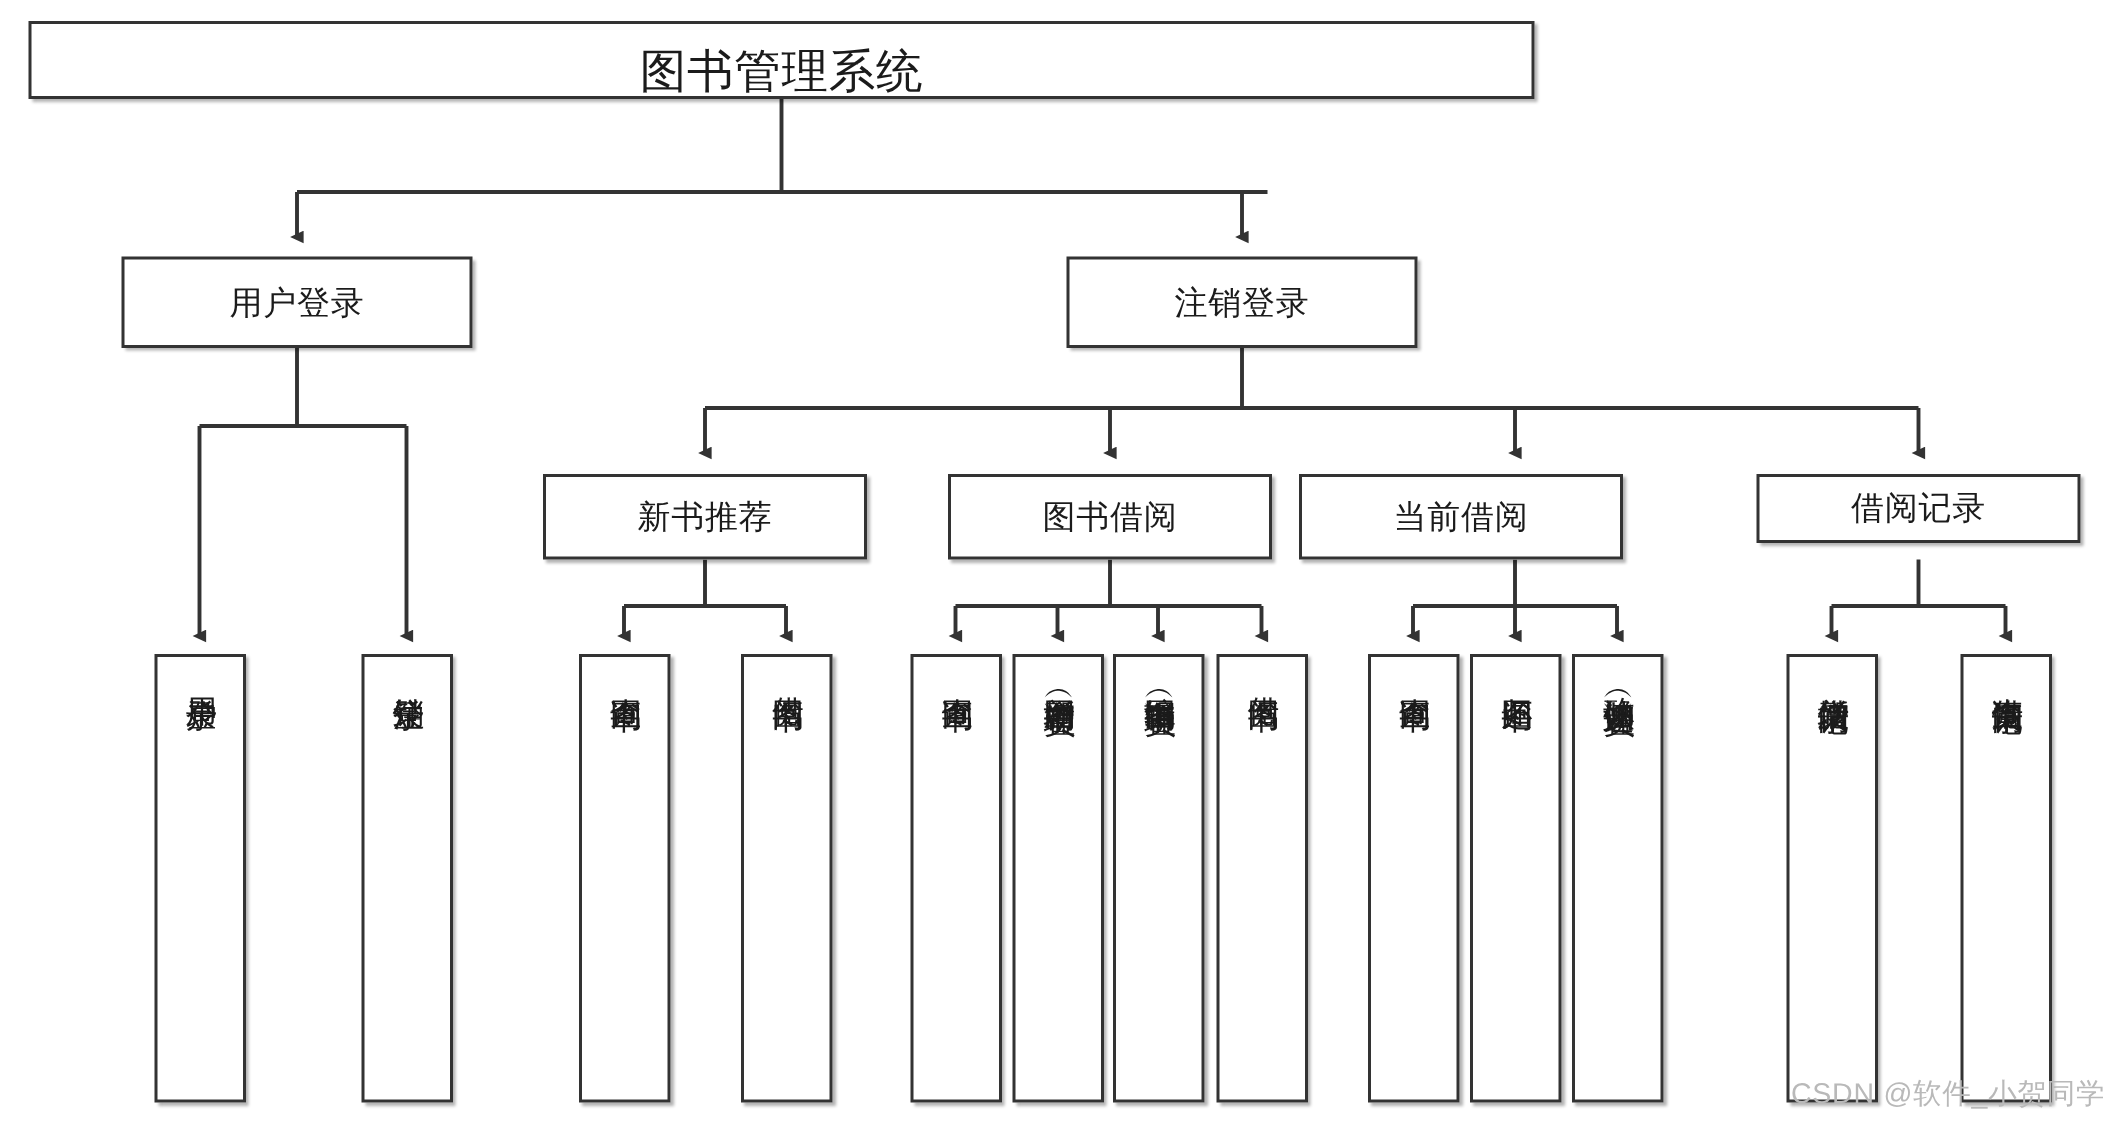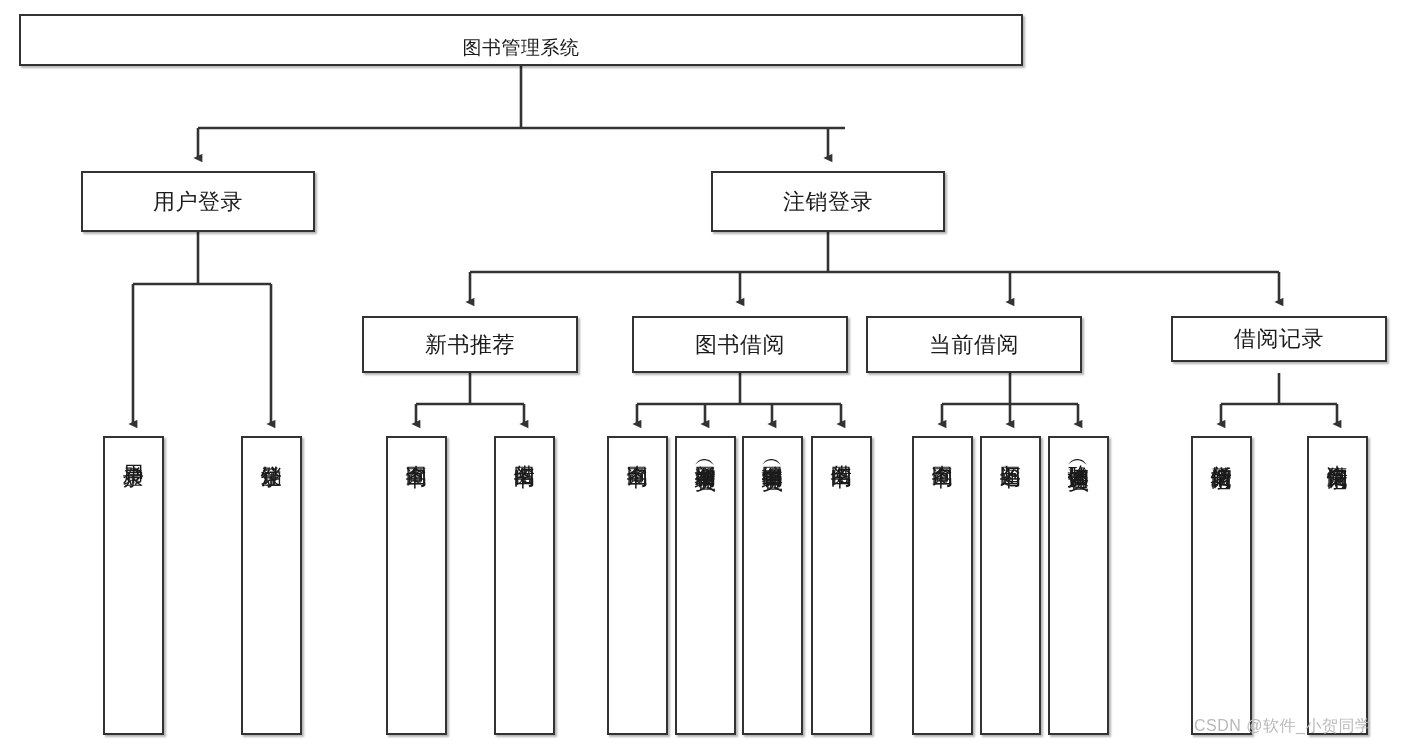--- a/index.html
+++ b/index.html
@@ -39,40 +39,40 @@
   .node .node-label {
     display: block;
     text-align: center;
     line-height: 1.18;
     letter-spacing: 0.5px;
   }
   .node.horiz .node-label {
     font-size: 22px;
   }
   .node.root .node-label {
-    font-size: 19px;
+    font-size: 31px;
     margin-top: 17px;
   }
   .node.vert {
     align-items: flex-start;
     justify-content: center;
     padding-top: 10px;
   }
   .node.vert .node-label {
     writing-mode: vertical-rl;
     text-orientation: upright;
     font-size: 21px;
     line-height: 1.12;
     letter-spacing: 1px;
     white-space: nowrap;
   }
   .watermark {
     position: absolute;
     color: #b9b9b9;
-    font-size: 16px;
+    font-size: 19px;
     letter-spacing: 0.5px;
     white-space: nowrap;
     user-select: none;
   }
 </style>
 </head>
 <body>
 
 <div id="diagram-root">
 

